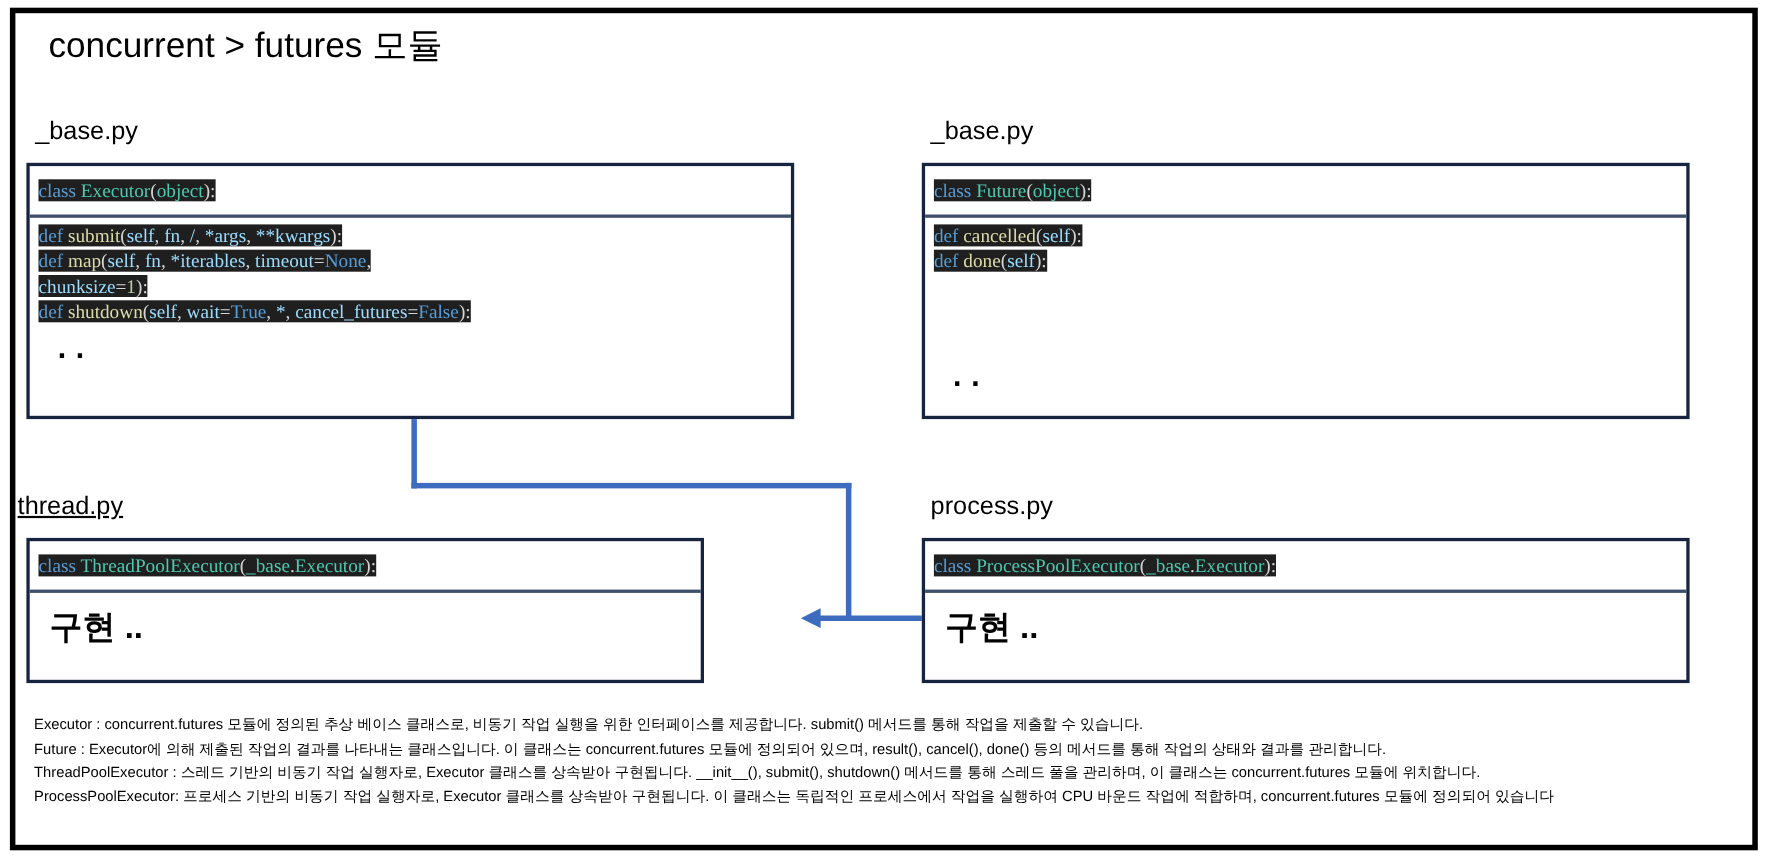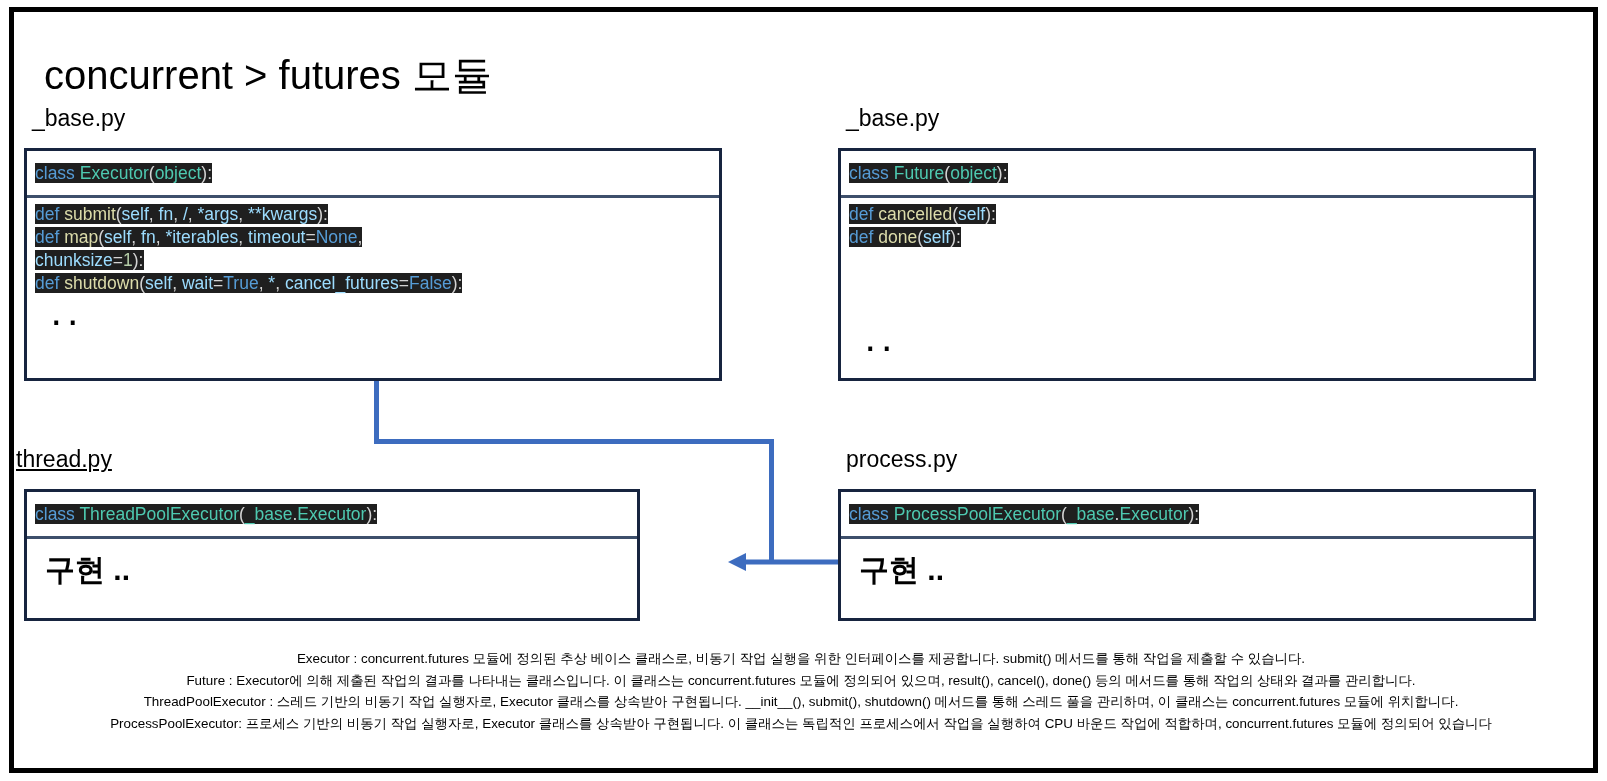--- a/index.html
+++ b/index.html
@@ -24,26 +24,25 @@
     top: 7px;
     width: 1589px;
     height: 766px;
     border: 5px solid #000000;
     box-sizing: border-box;
   }
   .slide-title {
     position: absolute;
     left: 44px;
     top: 20px;
-    font-size: 40px;
+    font-size: 32px;
     font-weight: 400;
     color: #000000;
     letter-spacing: 0px;
     white-space: nowrap;
-    margin-top: 28px;
   }
   .file-label {
     position: absolute;
     font-size: 23px;
     color: #000000;
     white-space: nowrap;
   }
   .code-box {
     position: absolute;
     border: 3px solid #17243f;
@@ -57,21 +56,21 @@
     height: 3px;
     background: #3d4f6b;
   }
   .code-area {
     position: absolute;
     left: 0;
     right: 0;
     padding: 0;
   }
   .code-line {
-    font-family: Liberation Sans, sans-serif;
+    font-family: Liberation Serif, serif;
     font-size: 17.5px;
     line-height: 23px;
     white-space: pre;
     margin: 0;
   }
   .code-line span.hl {
     background: #1f1f1f;
   }
   .tok-kw       { color: #569cd6; }
   .tok-cls      { color: #4ec9b0; }
@@ -98,21 +97,20 @@
   }
   .connector {
     position: absolute;
     background: #3d6cbf;
   }
   .desc-block {
     position: absolute;
     left: 31px;
     top: 648px;
     width: 1540px;
-    text-align: center;
   }
   .desc-line {
     font-size: 13.4px;
     line-height: 21.5px;
     color: #000000;
     white-space: nowrap;
   }
   svg.arrow-svg { position: absolute; overflow: visible; }
 </style>
 </head>

